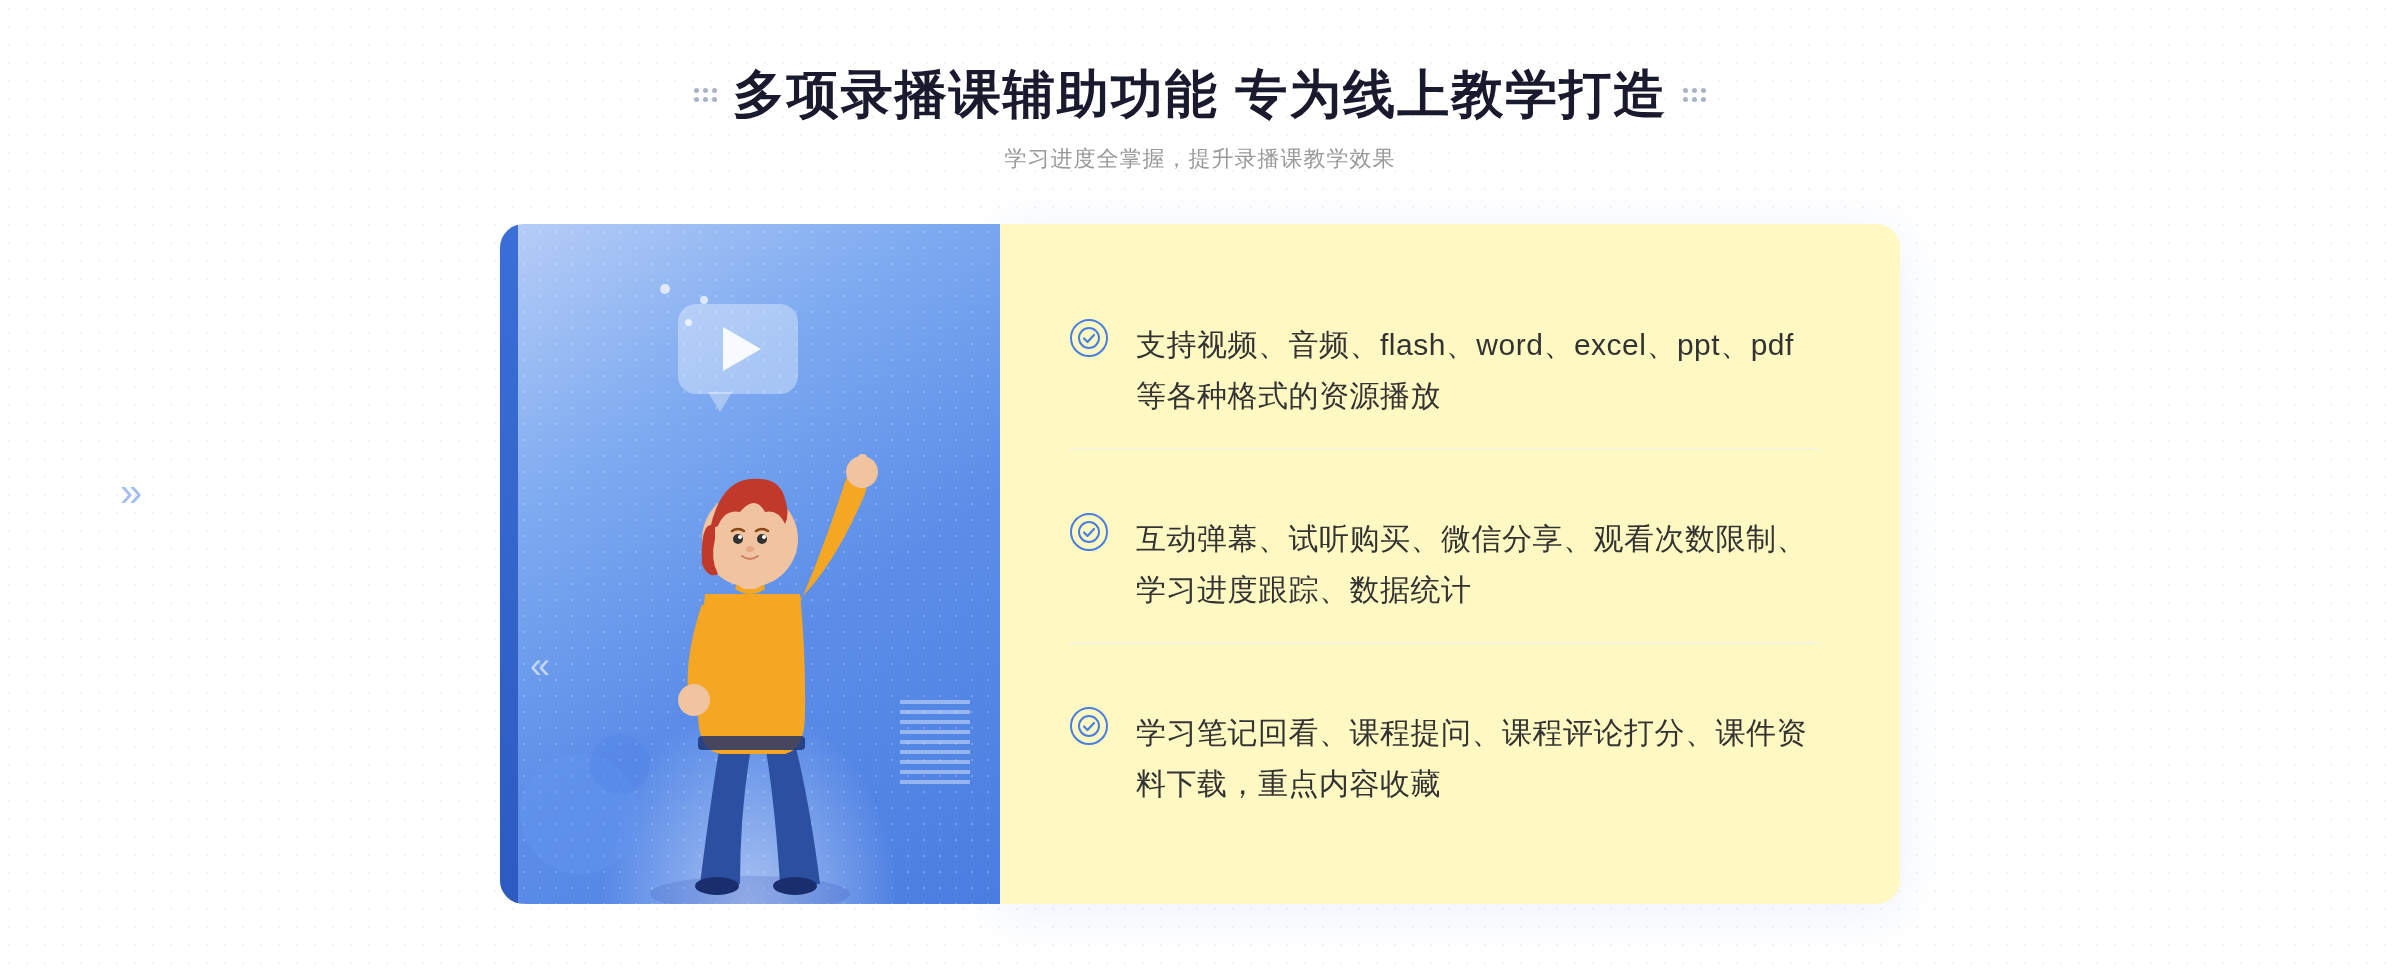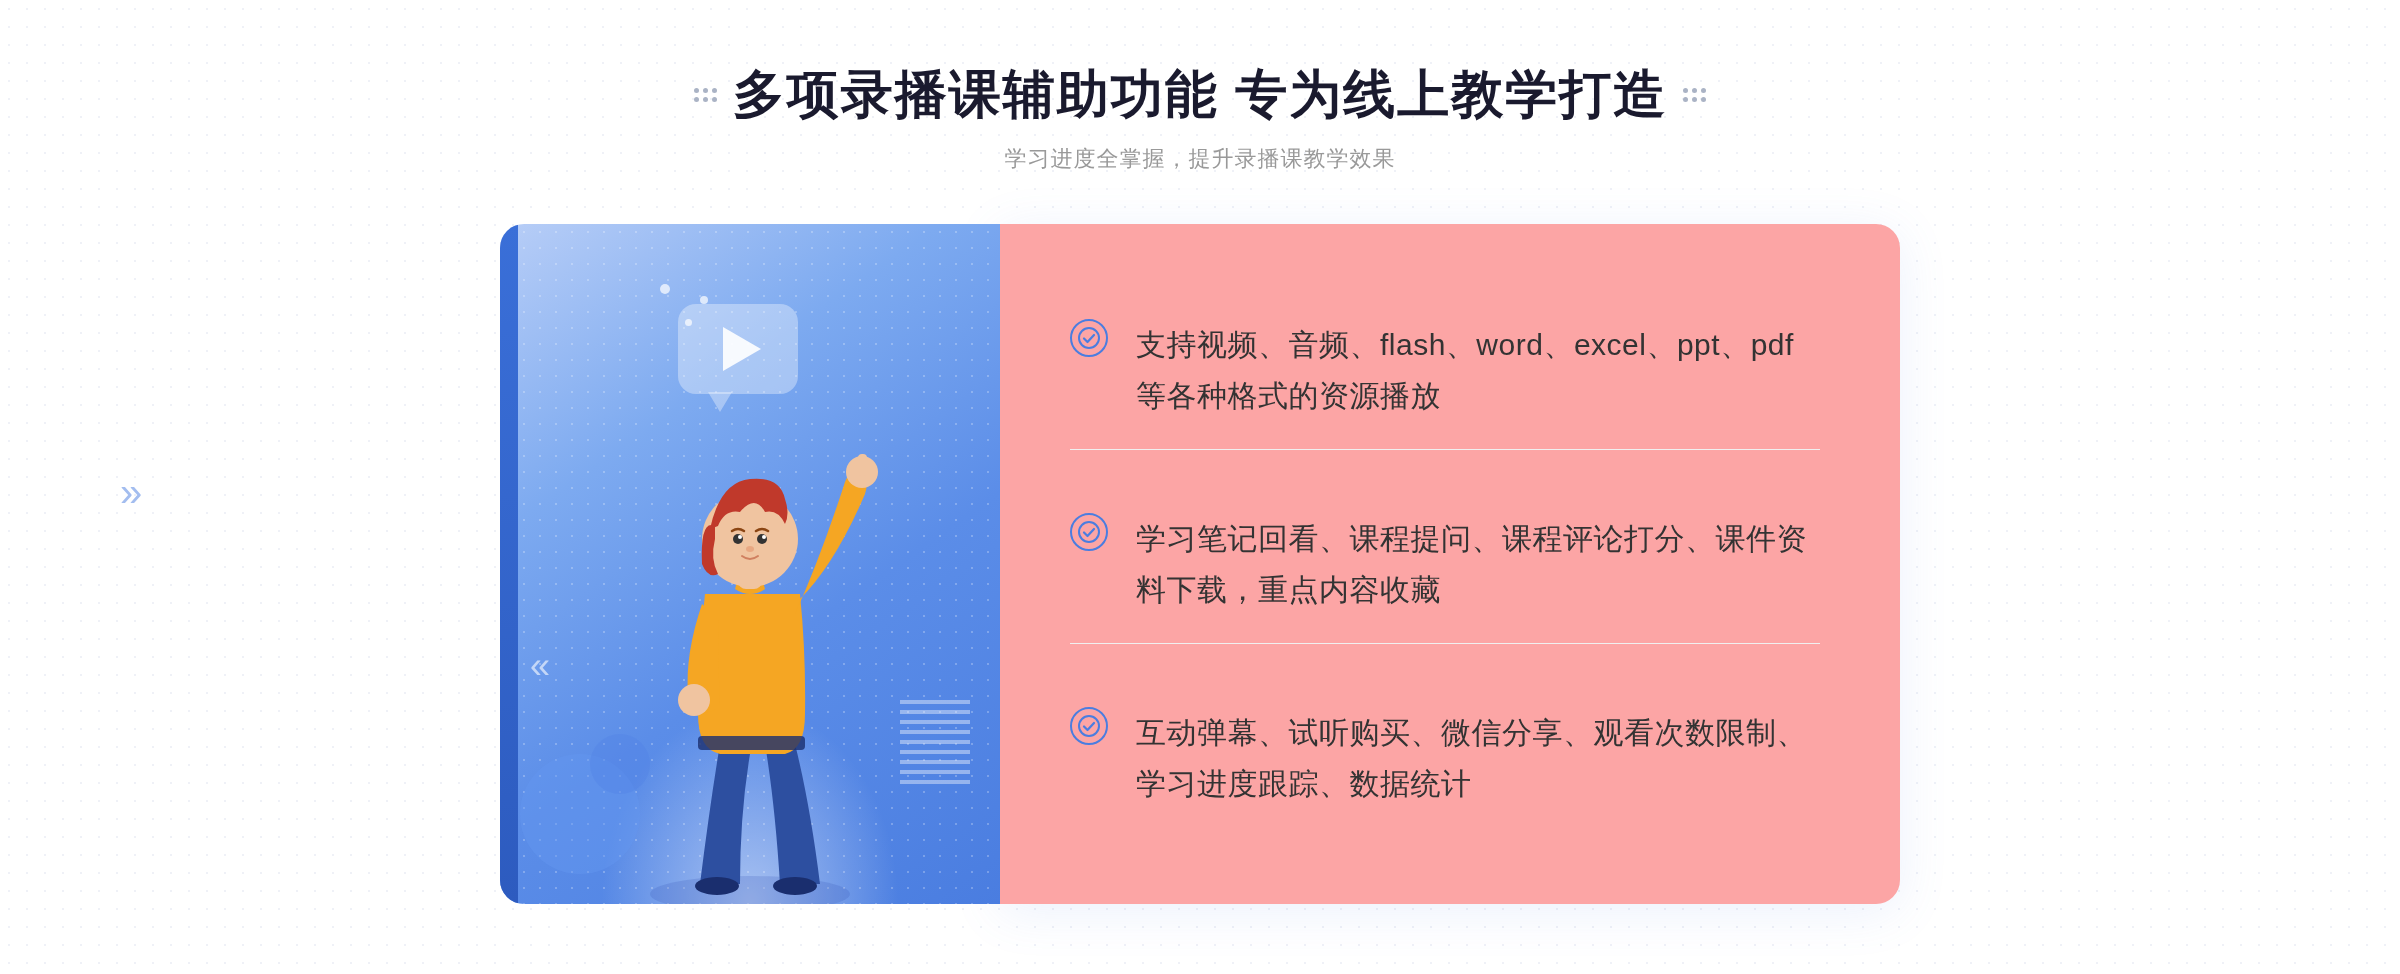--- a/index.html
+++ b/index.html
@@ -269,21 +269,21 @@
       position: absolute;
       bottom: 0;
       left: 50%;
       transform: translateX(-50%);
       z-index: 4;
     }
 
     
     .content-panel {
       flex: 1;
-      background: #fca5a5;
+      background: #fef9c3;
       border-radius: 0 24px 24px 0;
       padding: 50px 80px 50px 70px;
       box-shadow: 0 8px 50px rgba(100, 140, 230, 0.12);
       display: flex;
       flex-direction: column;
       justify-content: space-around;
     }
 
     .feature-item {
       display: flex;
@@ -449,29 +449,29 @@
       </div>
 
 
       <div class="feature-item">
         <div class="check-circle">
           <svg width="22" height="22" viewBox="0 0 22 22" fill="none" xmlns="http://www.w3.org/2000/svg">
             <circle cx="11" cy="11" r="10" stroke="#4a7de0" stroke-width="2"></circle>
             <path d="M6 11.5 L9.5 15 L16 8" stroke="#4a7de0" stroke-width="2.2" stroke-linecap="round" stroke-linejoin="round"></path>
           </svg>
         </div>
-        <span class="feature-text">学习笔记回看、课程提问、课程评论打分、课件资料下载，重点内容收藏</span>
+        <span class="feature-text">互动弹幕、试听购买、微信分享、观看次数限制、学习进度跟踪、数据统计</span>
       </div>
 
       <div class="feature-item">
         <div class="check-circle">
           <svg width="22" height="22" viewBox="0 0 22 22" fill="none" xmlns="http://www.w3.org/2000/svg">
             <circle cx="11" cy="11" r="10" stroke="#4a7de0" stroke-width="2"></circle>
             <path d="M6 11.5 L9.5 15 L16 8" stroke="#4a7de0" stroke-width="2.2" stroke-linecap="round" stroke-linejoin="round"></path>
           </svg>
         </div>
-        <span class="feature-text">互动弹幕、试听购买、微信分享、观看次数限制、学习进度跟踪、数据统计</span>
+        <span class="feature-text">学习笔记回看、课程提问、课程评论打分、课件资料下载，重点内容收藏</span>
       </div>
 
     </div>
   </div>
 
 </div>
 
 </body></html>

